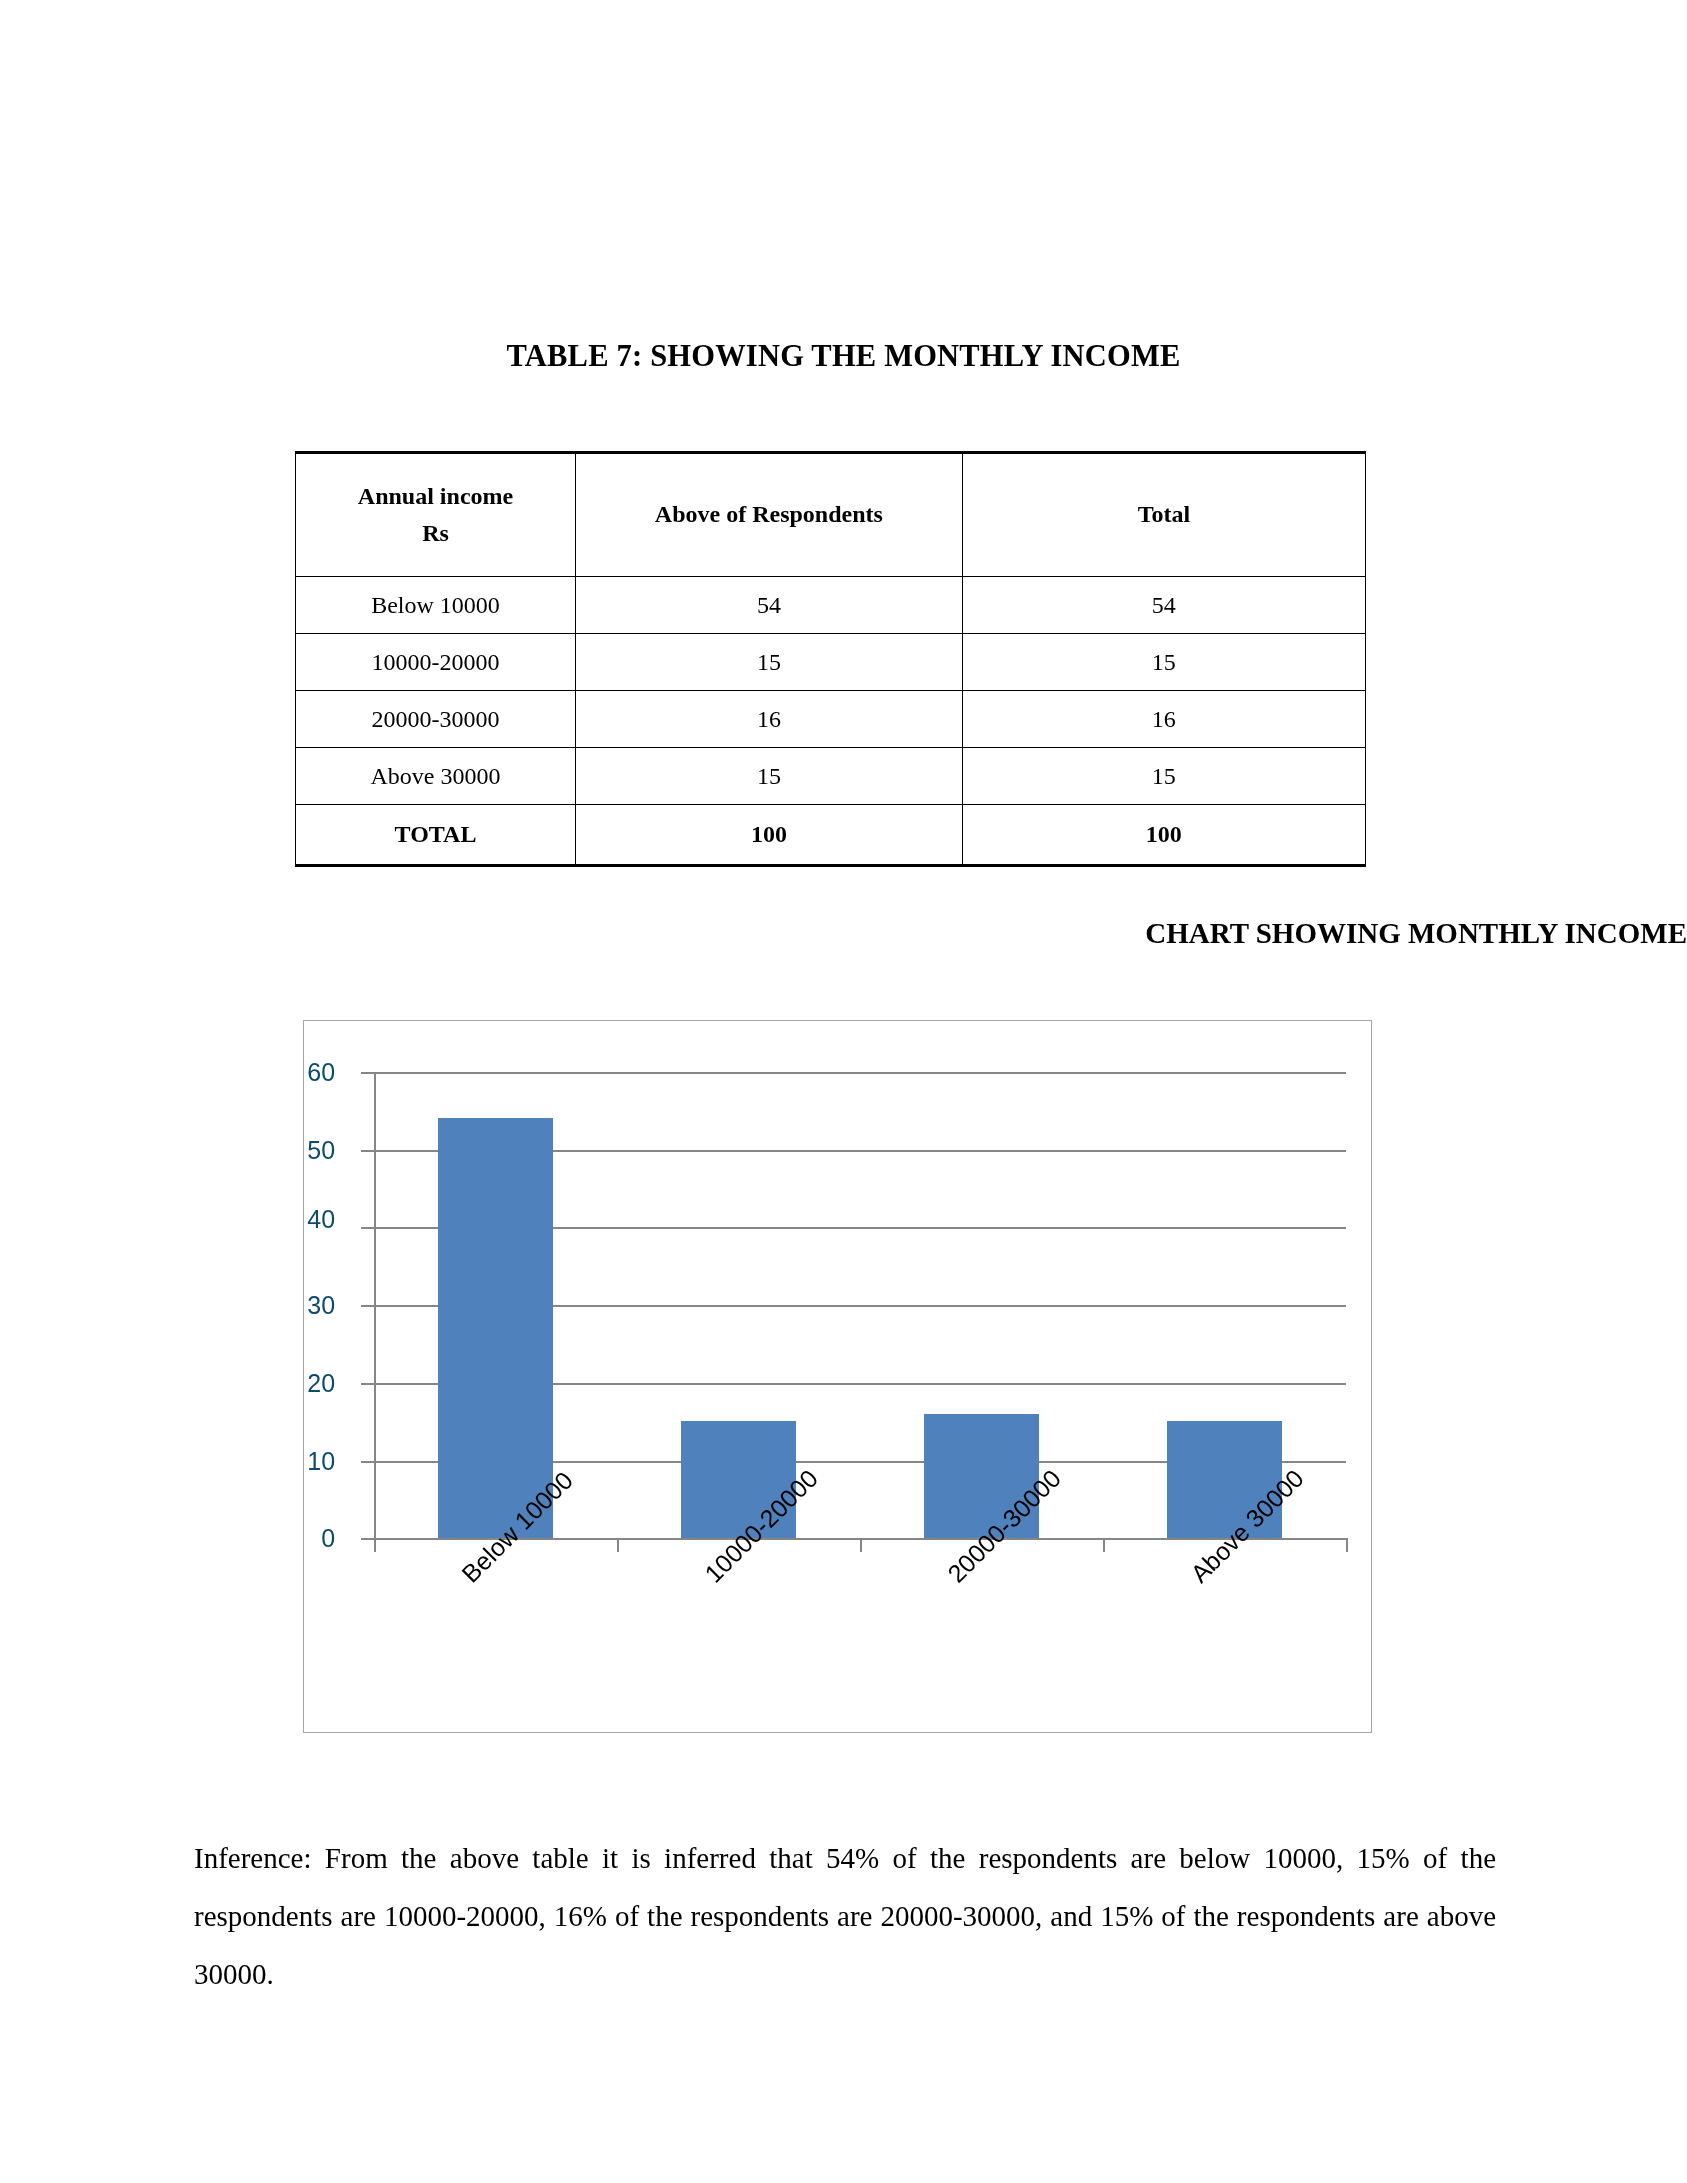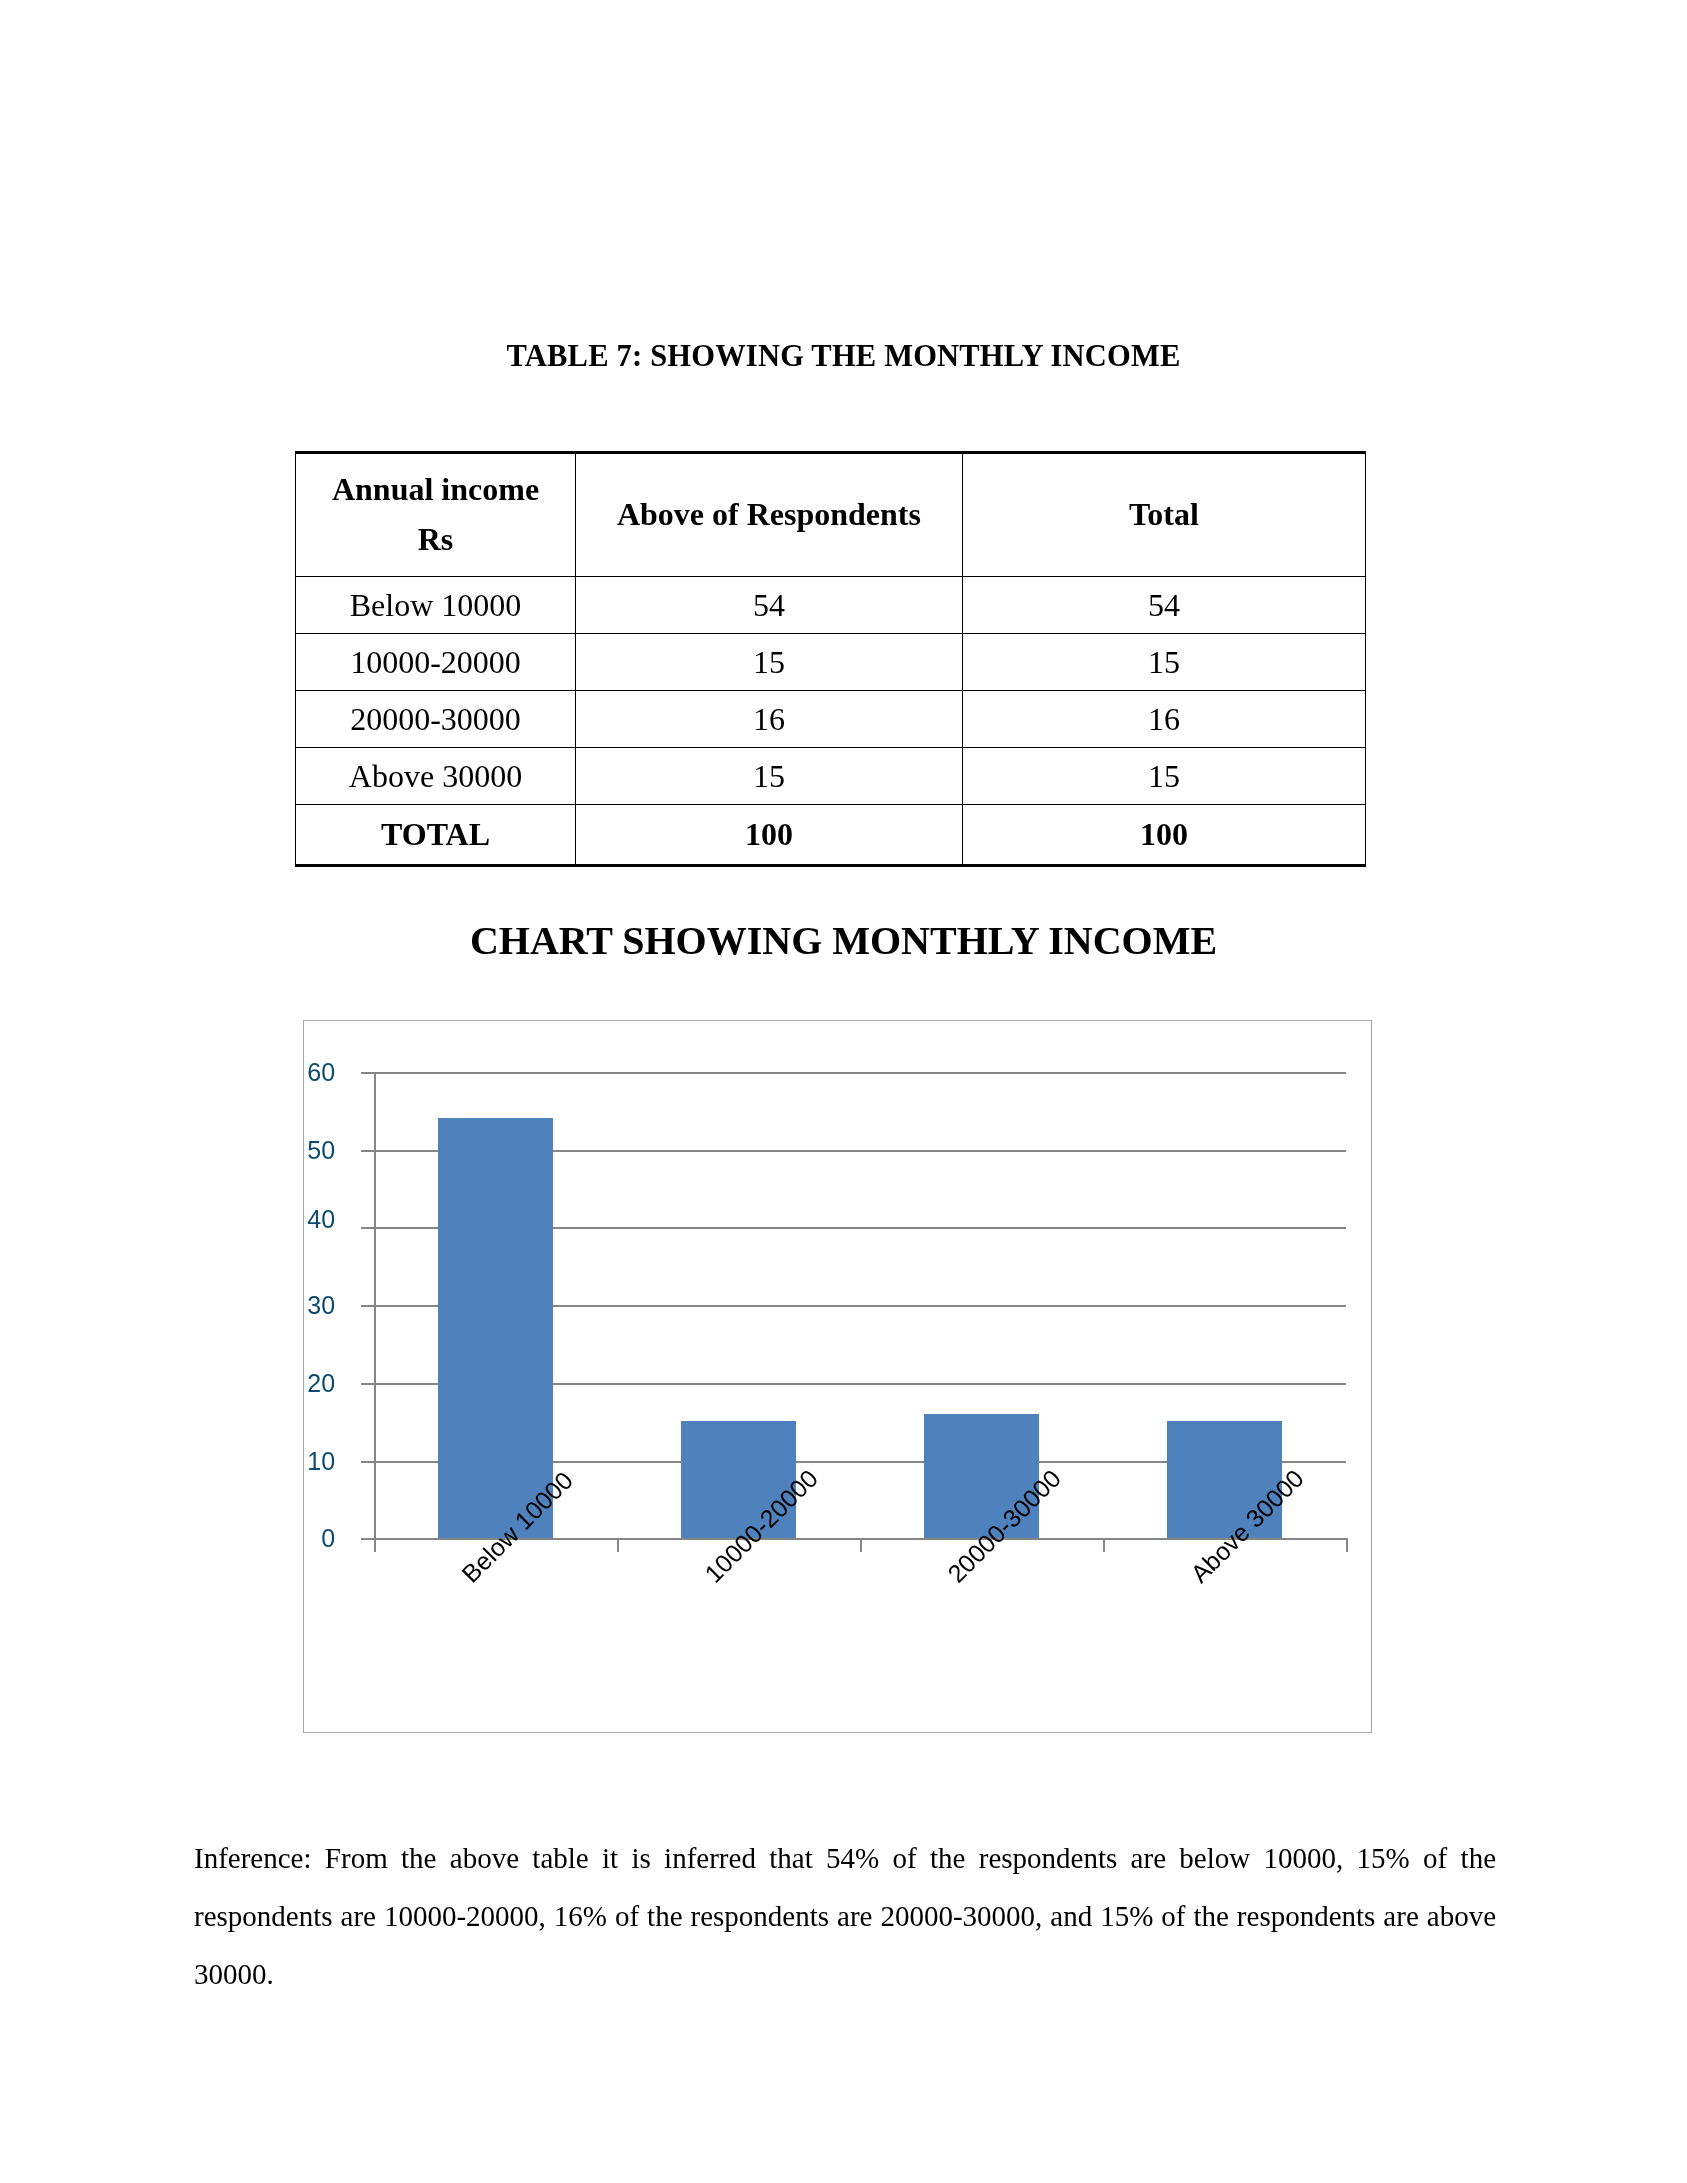--- a/index.html
+++ b/index.html
@@ -33,21 +33,21 @@
   .data-table-wrap {
     position: absolute;
     left: 295px;
     top: 451px;
     width: 1071px;
   }
   table.data-table {
     border-collapse: collapse;
     width: 100%;
     font-family: "Liberation Serif", serif;
-    font-size: 32px;
+    font-size: 24px;
   }
   table.data-table td, table.data-table th {
     border: 1.6px solid #000000;
     text-align: center;
     vertical-align: middle;
     padding: 0;
   }
   table.data-table th {
     font-weight: bold;
   }
@@ -72,24 +72,24 @@
   }
   .table-outer-top { border-top: 3.3px solid #000 !important; }
   .table-outer-bottom { border-bottom: 3.3px solid #000 !important; }
 
   
   .chart-title {
     position: absolute;
     left: 0;
     top: 917px;
     width: 100%;
-    text-align: center;
-    font-family: "Liberation Serif", serif;
-    font-weight: bold;
-    font-size: 40px;
+    text-align: right;
+    font-family: "Liberation Serif", serif;
+    font-weight: bold;
+    font-size: 29px;
   }
 
   
   .chart-frame {
     position: absolute;
     left: 303px;
     top: 1020px;
     width: 1069px;
     height: 713px;
     border: 1.6px solid #a6a6a6;

